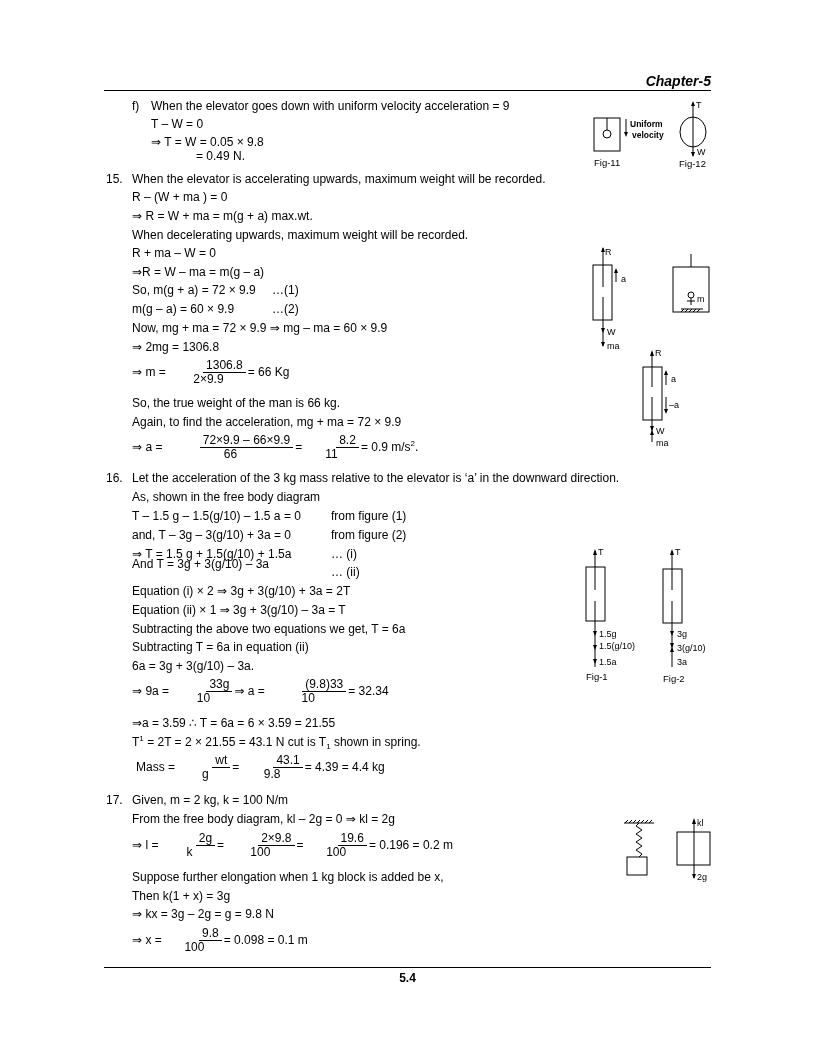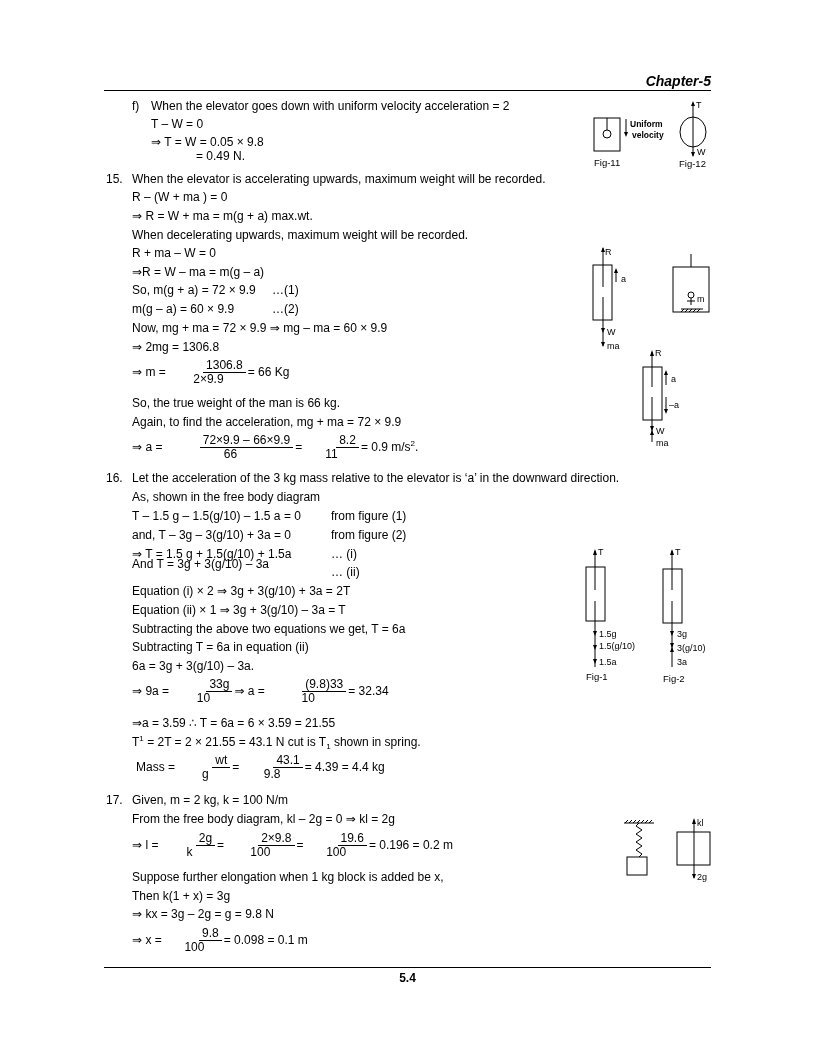--- a/index.html
+++ b/index.html
@@ -19,21 +19,21 @@
   svg text { font-family:"Liberation Sans", sans-serif; }
 </style>
 </head>
 <body>
 
 <div class="hdr">Chapter-5</div>
 <div class="hrule" style="top:90px;"></div>
 
 <div>
   <span class="abs" style="left:132px;top:99px;">f)</span>
-  <span class="abs" style="left:151px;top:99px;">When the elevator goes down with uniform velocity acceleration = 2</span>
+  <span class="abs" style="left:151px;top:99px;">When the elevator goes down with uniform velocity acceleration = 9</span>
   <span class="abs" style="left:151px;top:117px;">T – W = 0</span>
   <span class="abs" style="left:151px;top:135px;"><span class="arr"></span><span> T =   W = 0.05 × 9.8</span></span>
   <span class="abs" style="left:196px;top:149px;">= 0.49 N.</span>
 </div>
 
 <svg class="abs" style="left:585px;top:96px;" width="130" height="76">
   <rect x="9" y="22" width="26" height="33" fill="none" stroke="#000" stroke-width="1"></rect>
   <line x1="22" y1="22" x2="22" y2="34" stroke="#000"></line>
   <circle cx="22" cy="38" r="4" fill="none" stroke="#000"></circle>
   <line x1="41" y1="23" x2="41" y2="38" stroke="#000"></line>

